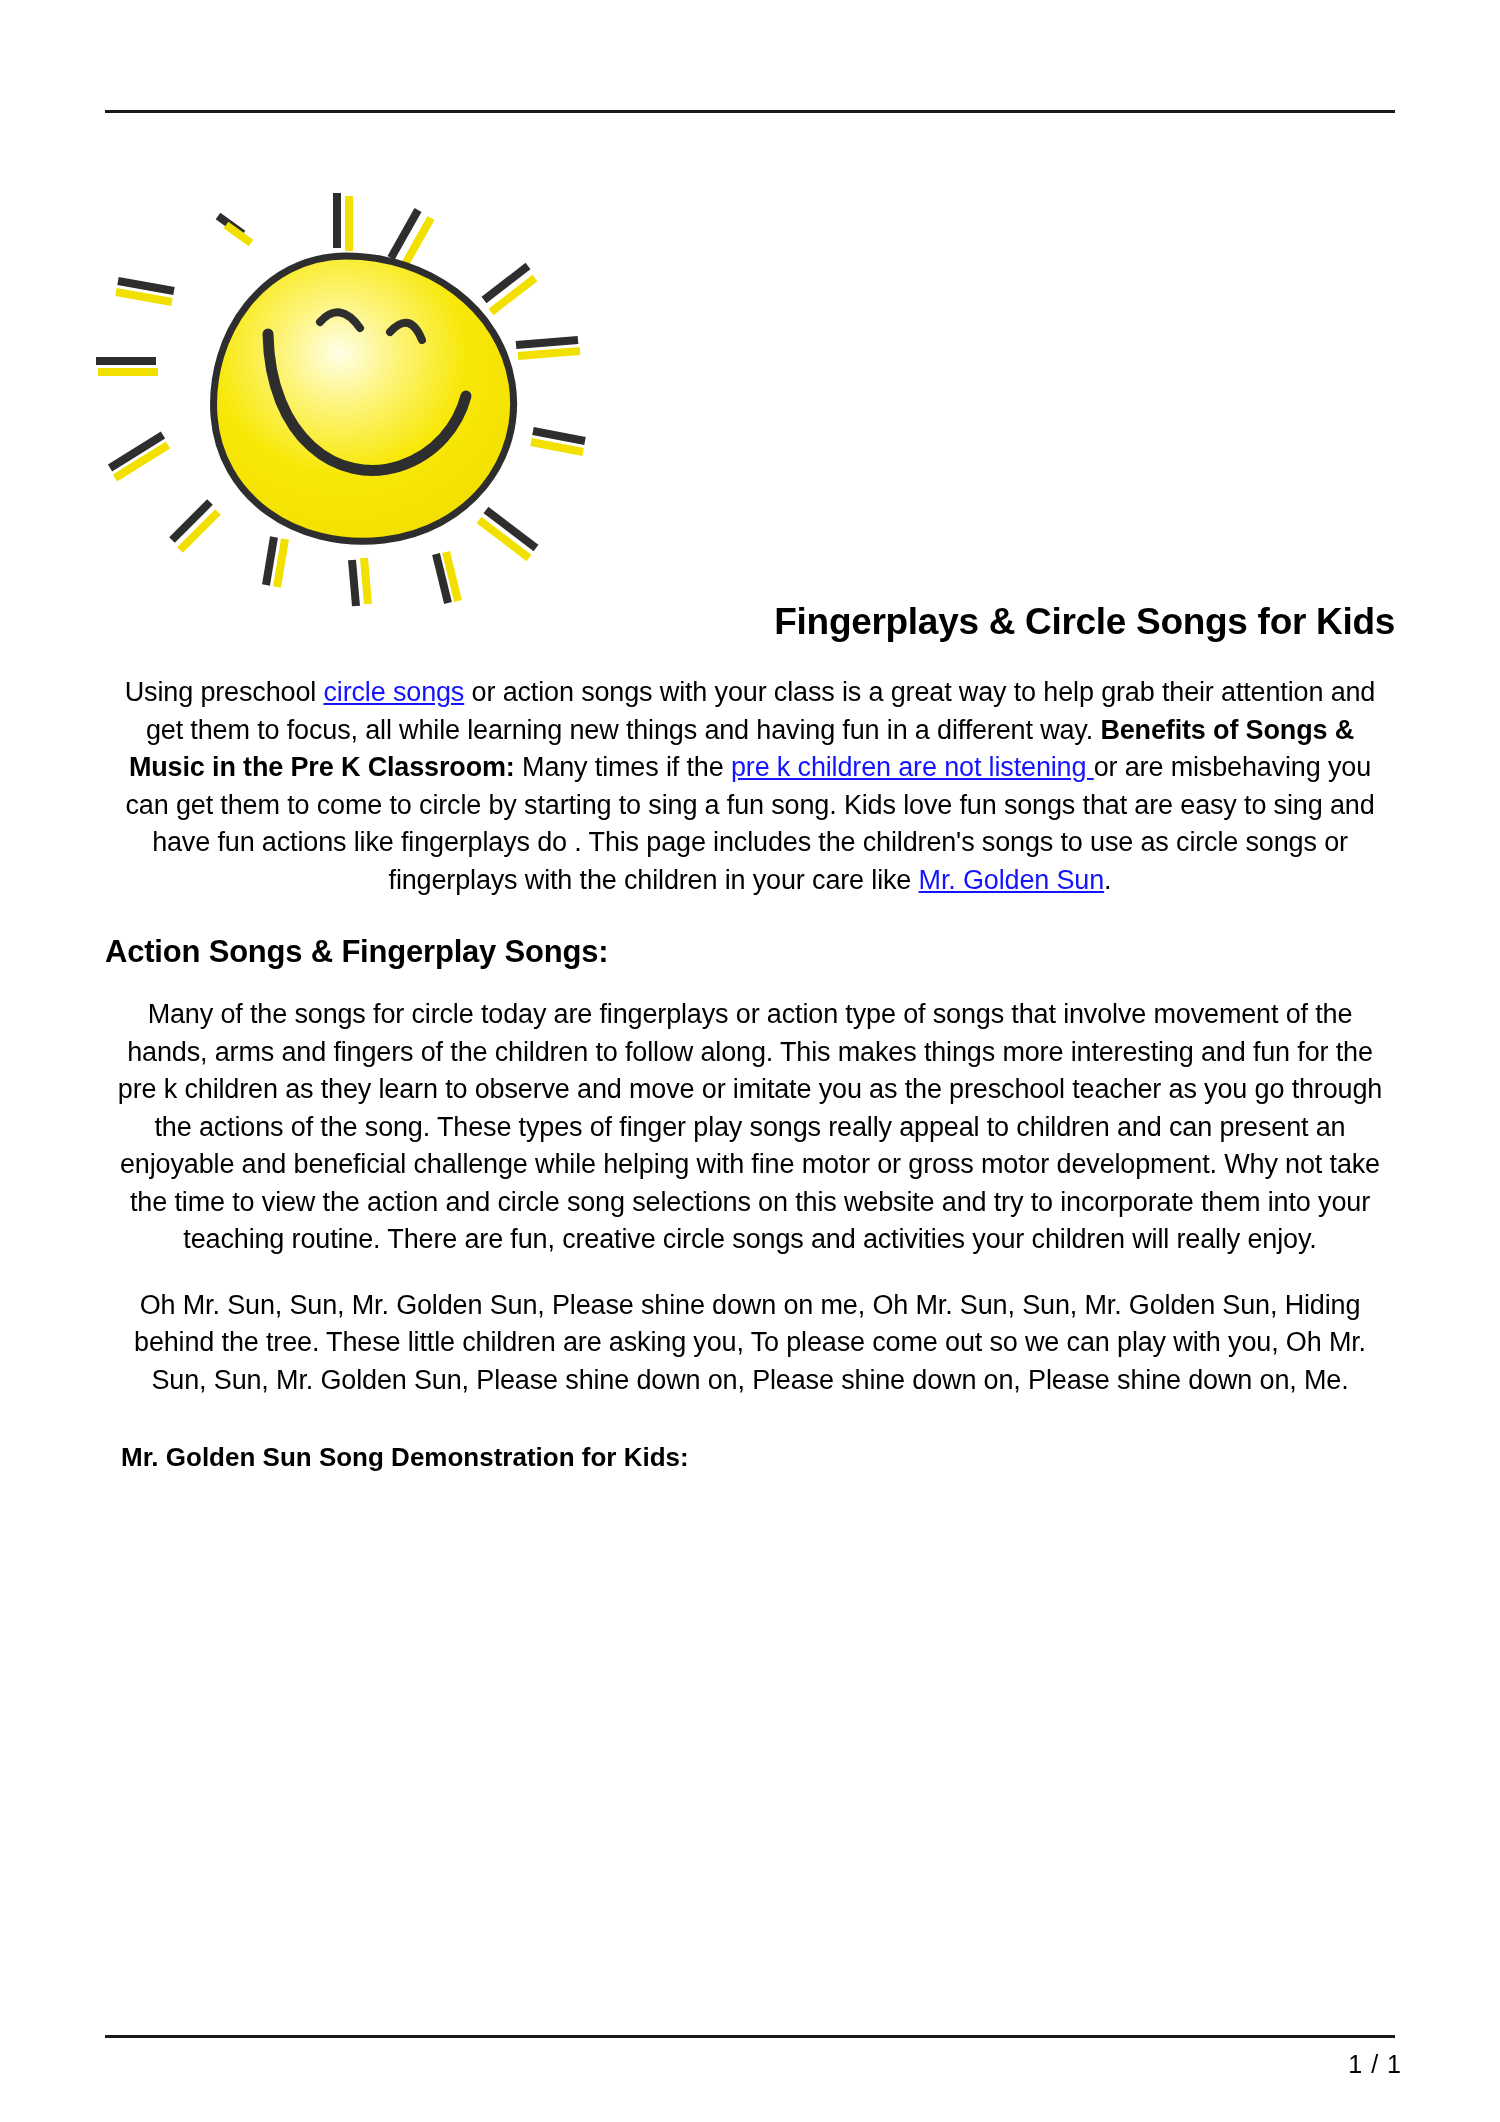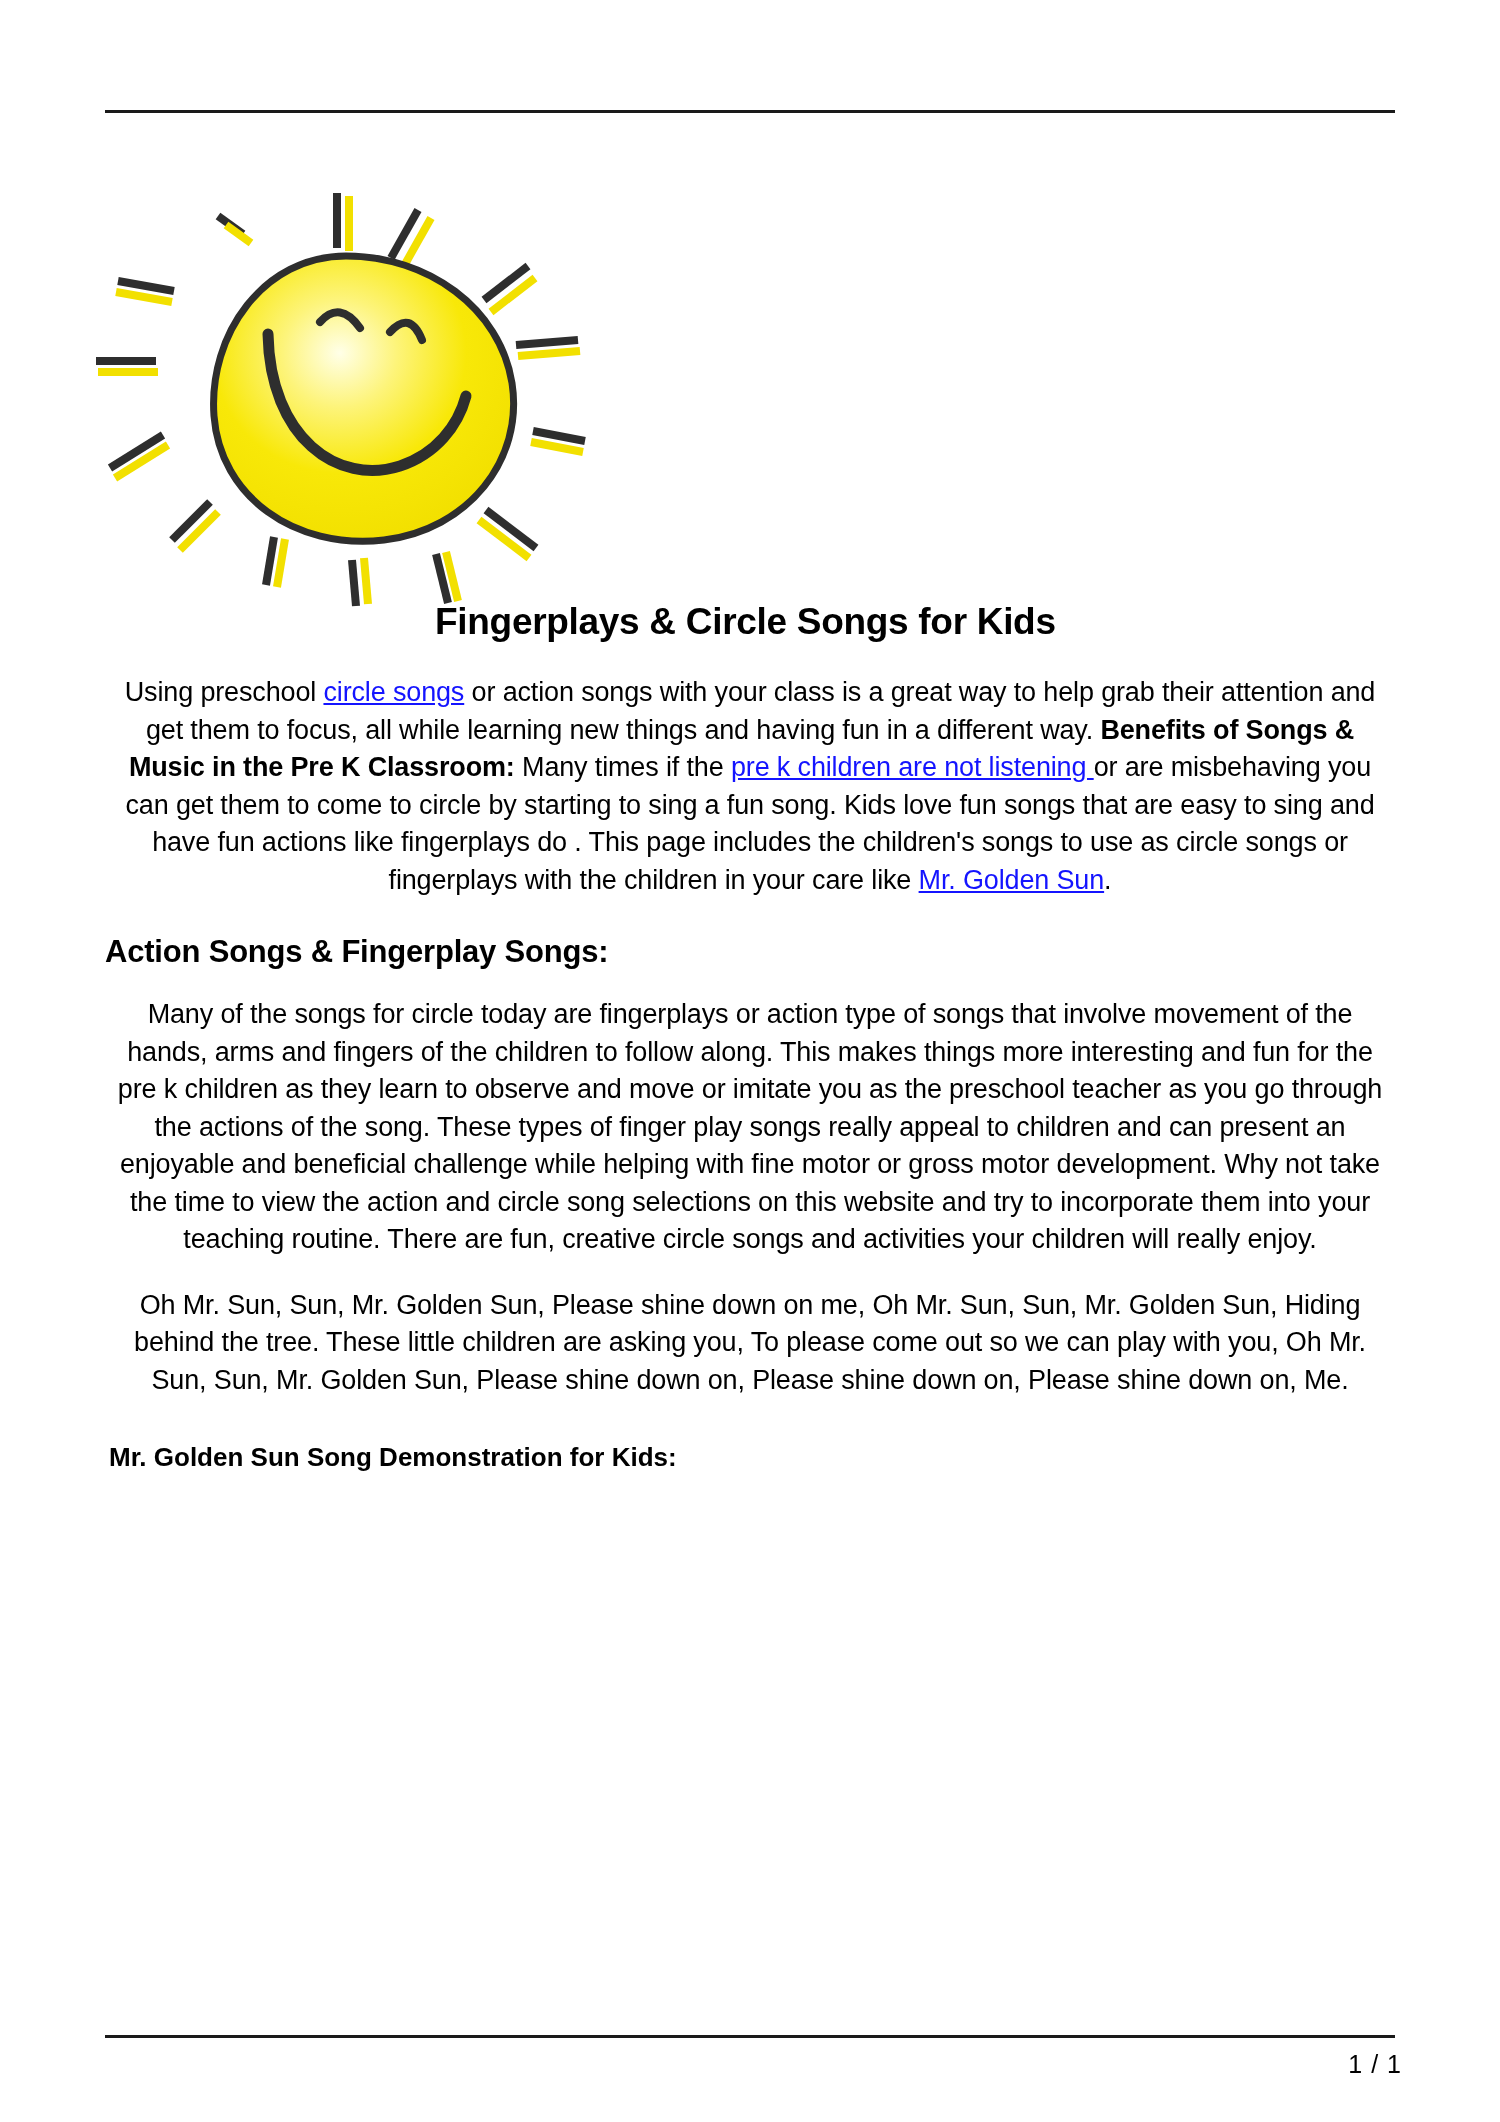--- a/index.html
+++ b/index.html
@@ -59,21 +59,21 @@
   .content {
     position: absolute;
     left: 105px;
     top: 600px;
     width: 1290px;
   }
 
   .doc-title {
     font-size: 37px;
     font-weight: bold;
-    text-align: left;
+    text-align: right;
     margin: 0 0 30px 0;
     padding-left: 330px;   
     line-height: 1.2;
     letter-spacing: -0.3px;
   }
 
   p.body-text {
     font-size: 27px;
     line-height: 1.39;
     margin: 0 0 28px 0;
@@ -85,21 +85,21 @@
     font-size: 31px;
     font-weight: bold;
     margin: 34px 0 24px 0;
     line-height: 1.25;
     letter-spacing: -0.2px;
   }
 
   h3.sub-heading {
     font-size: 26px;
     font-weight: bold;
-    margin: 42px 0 26px 4px;
+    margin: 42px 0 26px 16px;
     line-height: 1.3;
   }
 
   a.doclink,
   span.doclink {
     color: #1414ff;
     text-decoration: underline;
     text-underline-offset: 2px;
   }
 

